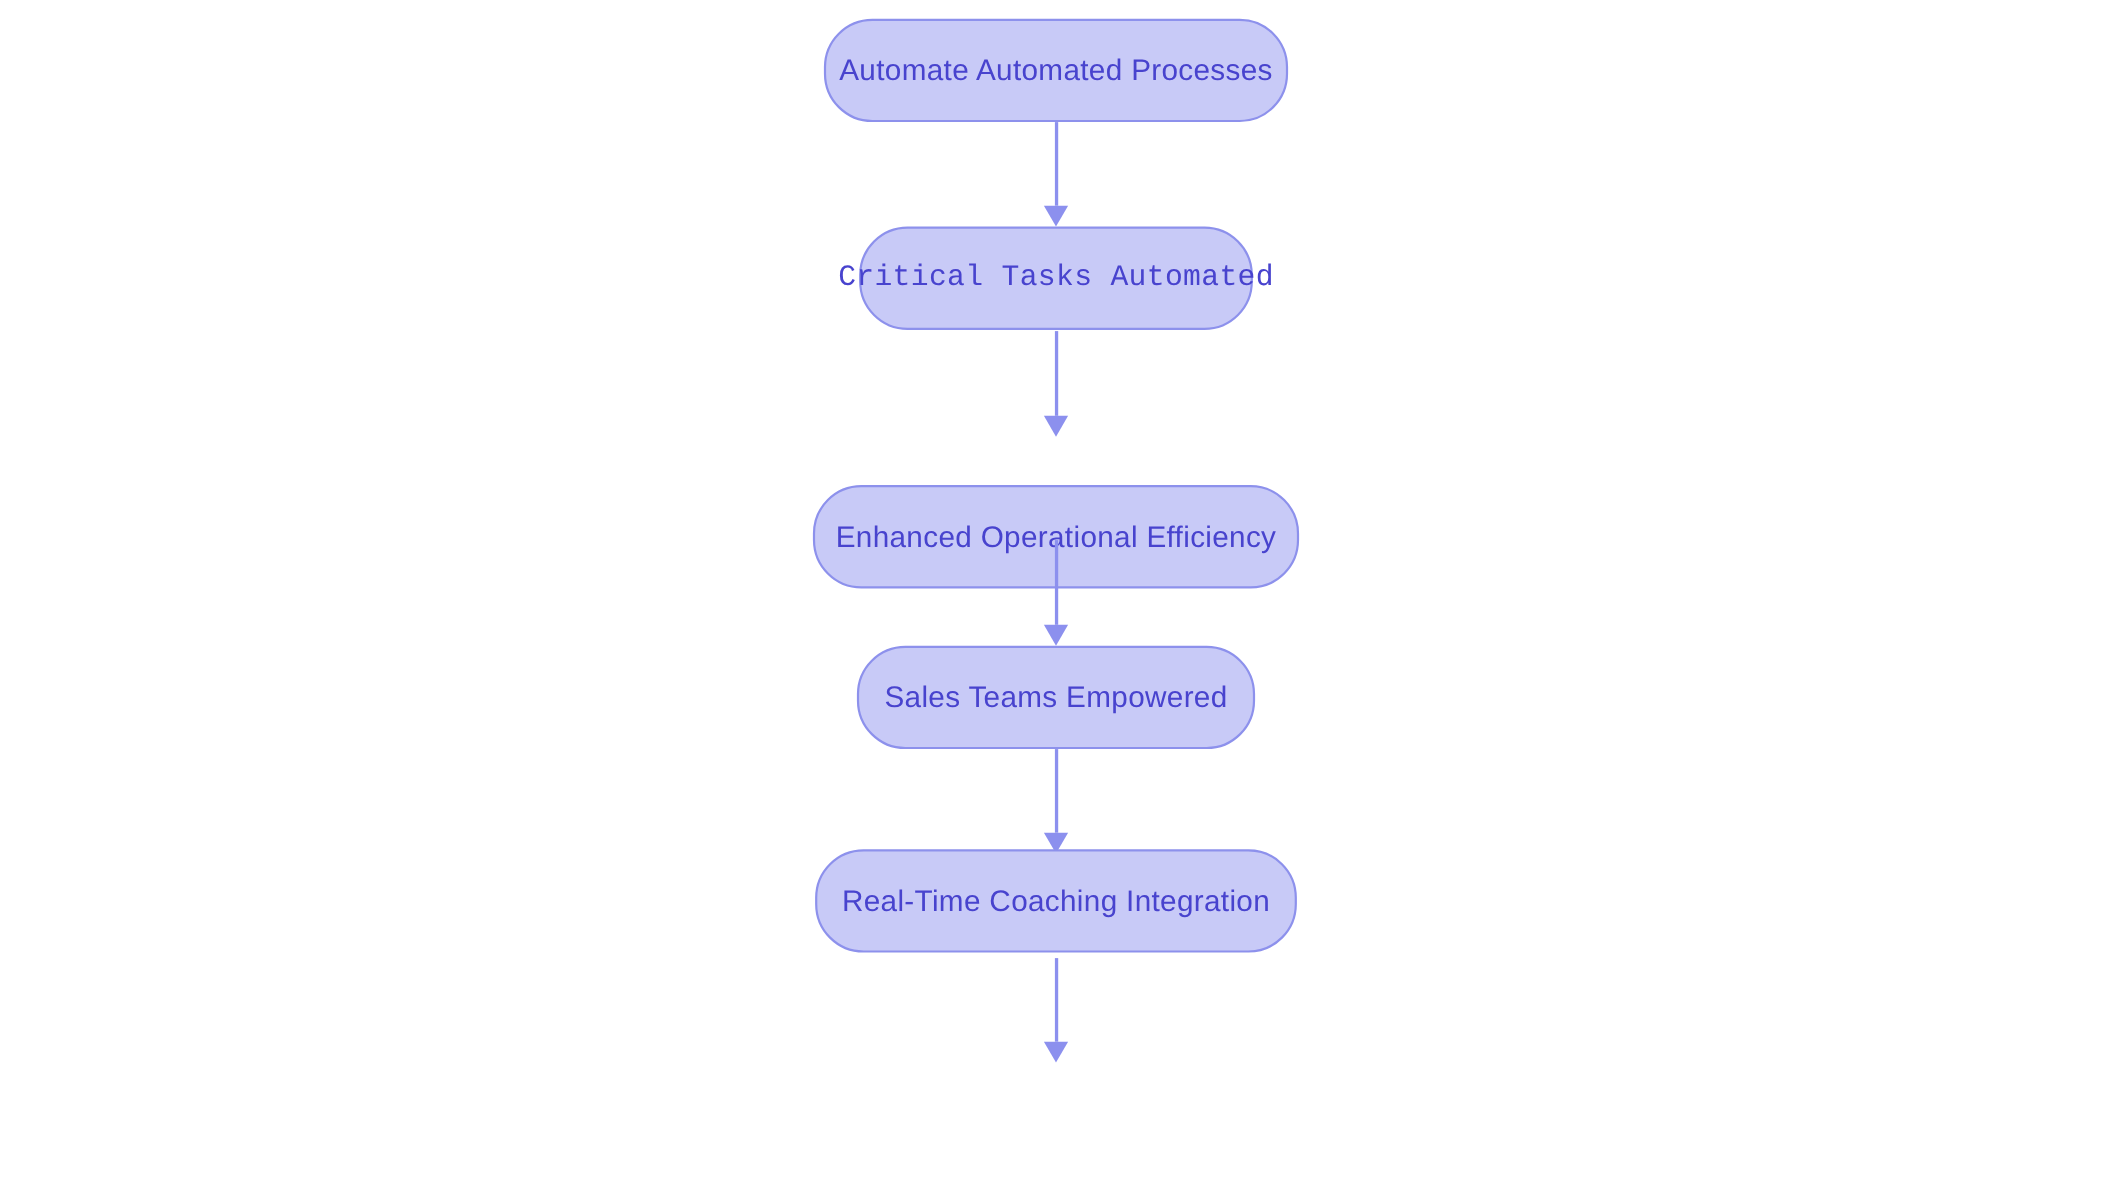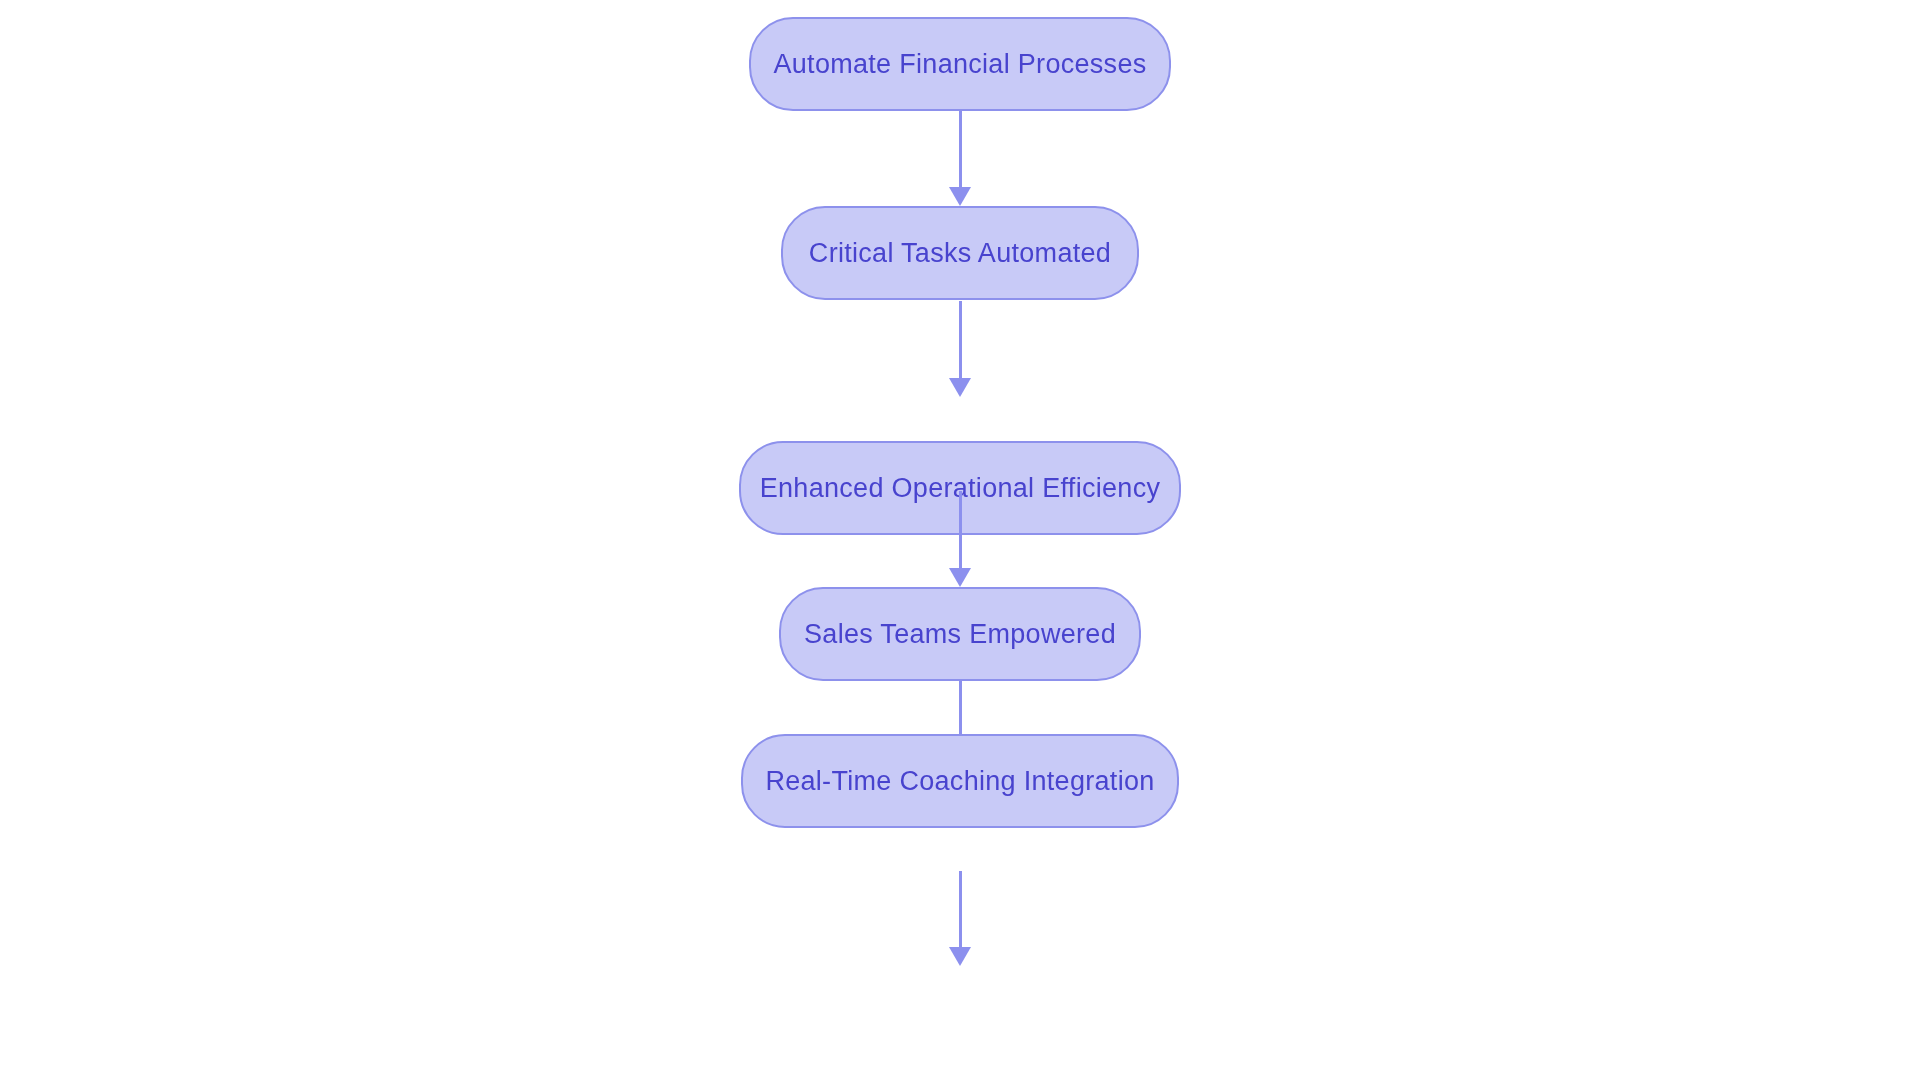--- a/index.html
+++ b/index.html
@@ -57,29 +57,29 @@
     border-right: 11px solid transparent;
     border-top: 19px solid var(--arrow);
   }
 </style>
 </head>
 <body>
 
 <div class="canvas">
 
   <div class="node" style="top:17px;  width:422px;">
-    <span>Automate Financial Processes</span>
+    <span>Automate Automated Processes</span>
   </div>
 
   <div class="arrow" style="top:111px; height:95px;">
     <div class="line"></div>
     <div class="head"></div>
   </div>
 
-  <div class="node" style="top:206px; width:358px;">
+  <div class="node" style="top:206px; width:358px;font-family:Liberation Mono, monospace;">
     <span>Critical Tasks Automated</span>
   </div>
 
   <div class="arrow" style="top:301px; height:96px;">
     <div class="line"></div>
     <div class="head"></div>
   </div>
 
   <div class="node" style="top:397px; width:442px;margin-top:44px;">
     <span>Enhanced Operational Efficiency</span>
@@ -92,21 +92,21 @@
 
   <div class="node" style="top:587px; width:362px;">
     <span>Sales Teams Empowered</span>
   </div>
 
   <div class="arrow" style="top:681px; height:95px;">
     <div class="line"></div>
     <div class="head"></div>
   </div>
 
-  <div class="node" style="top:734px; width:438px;">
+  <div class="node" style="top:772px; width:438px;">
     <span>Real-Time Coaching Integration</span>
   </div>
 
   <div class="arrow" style="top:871px; height:95px;">
     <div class="line"></div>
     <div class="head"></div>
   </div>
 
 
 </div>

